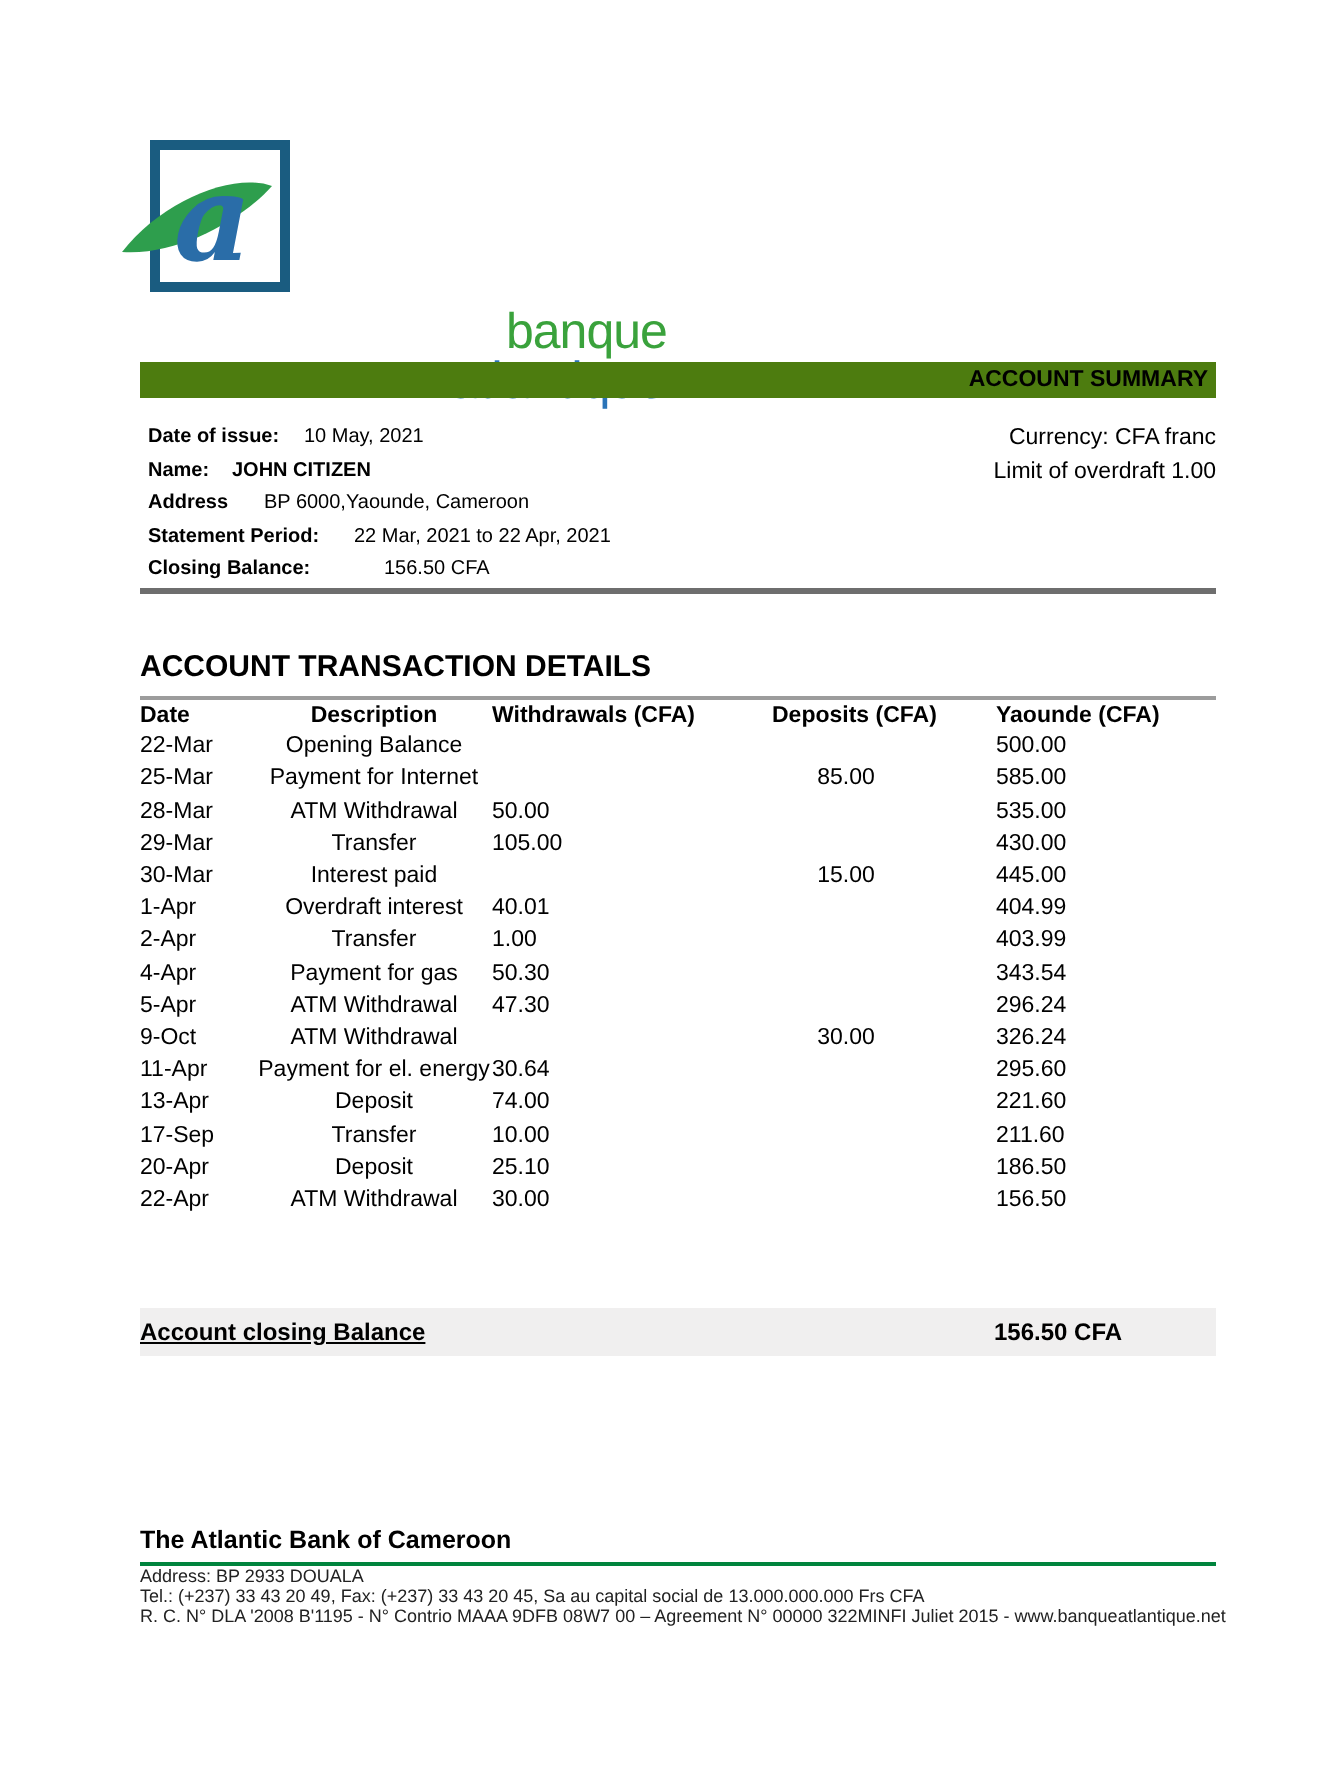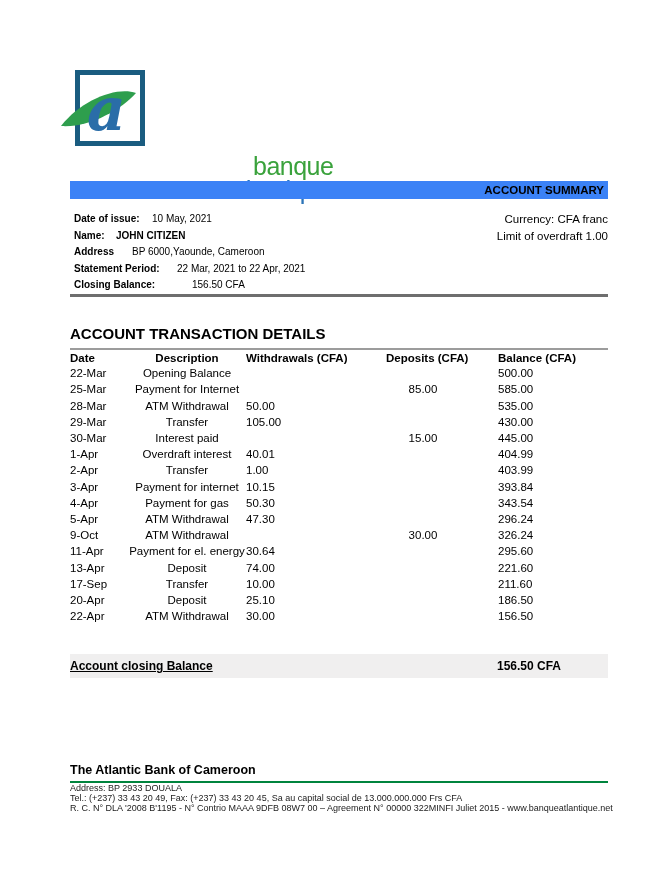--- a/index.html
+++ b/index.html
@@ -13,21 +13,21 @@
   
   .logo { position:absolute; left:75px; top:70px; display:flex; }
   .logo-box { width:70px; height:76px; overflow:visible; }
   .wordmark { position:absolute; left:150px; top:84px; line-height:24px; letter-spacing:-0.5px; }
   .word1 { color:#3aa23c; font-size:25px; font-weight:500;margin-left:28px; }
   .word2 { color:#2b74b8; font-size:26px; font-weight:500; }
 
   
   .summary-bar {
     position:absolute; left:70px; top:181px; width:538px; height:18px;
-    background:#3b82f6; text-align:right; font-weight:bold; font-size:11.5px;
+    background:#4d7c0f; text-align:right; font-weight:bold; font-size:11.5px;
     line-height:18px; padding-right:4px;
   }
 
   
   .info-left { position:absolute; left:74px; top:211px; width:320px; font-size:10px; }
   .info-row { height:16.6px; line-height:16.6px; white-space:nowrap; display:flex; }
   .info-row .lbl { font-weight:bold; flex:0 0 auto; }
   .info-row .val { font-weight:normal; }
   .lbl.w0 { width:78px; } .lbl.w1 { width:42px; } .lbl.w2 { width:58px; }
   .lbl.w3 { width:103px; } .lbl.w4 { width:118px; }
@@ -117,21 +117,21 @@
   <div class="thick-rule"></div>
 
   <div class="tx-title">ACCOUNT TRANSACTION DETAILS</div>
   <table class="tx">
     <thead>
       <tr>
         <th class="c-date">Date</th>
         <th class="c-desc">Description</th>
         <th class="c-wd">Withdrawals (CFA)</th>
         <th class="c-dep">Deposits (CFA)</th>
-        <th class="c-bal">Balance (CFA)</th>
+        <th class="c-bal">Yaounde (CFA)</th>
       </tr>
     </thead>
     <tbody>
         <tr>
           <td class="c-date">22-Mar</td>
           <td class="c-desc">Opening Balance</td>
           <td class="c-wd"></td>
           <td class="c-dep"></td>
           <td class="c-bal">500.00</td>
         </tr>
@@ -169,27 +169,20 @@
           <td class="c-wd">40.01</td>
           <td class="c-dep"></td>
           <td class="c-bal">404.99</td>
         </tr>
         <tr>
           <td class="c-date">2-Apr</td>
           <td class="c-desc">Transfer</td>
           <td class="c-wd">1.00</td>
           <td class="c-dep"></td>
           <td class="c-bal">403.99</td>
-        </tr>
-        <tr>
-          <td class="c-date">3-Apr</td>
-          <td class="c-desc">Payment for internet</td>
-          <td class="c-wd">10.15</td>
-          <td class="c-dep"></td>
-          <td class="c-bal">393.84</td>
         </tr>
         <tr>
           <td class="c-date">4-Apr</td>
           <td class="c-desc">Payment for gas</td>
           <td class="c-wd">50.30</td>
           <td class="c-dep"></td>
           <td class="c-bal">343.54</td>
         </tr>
         <tr>
           <td class="c-date">5-Apr</td>

